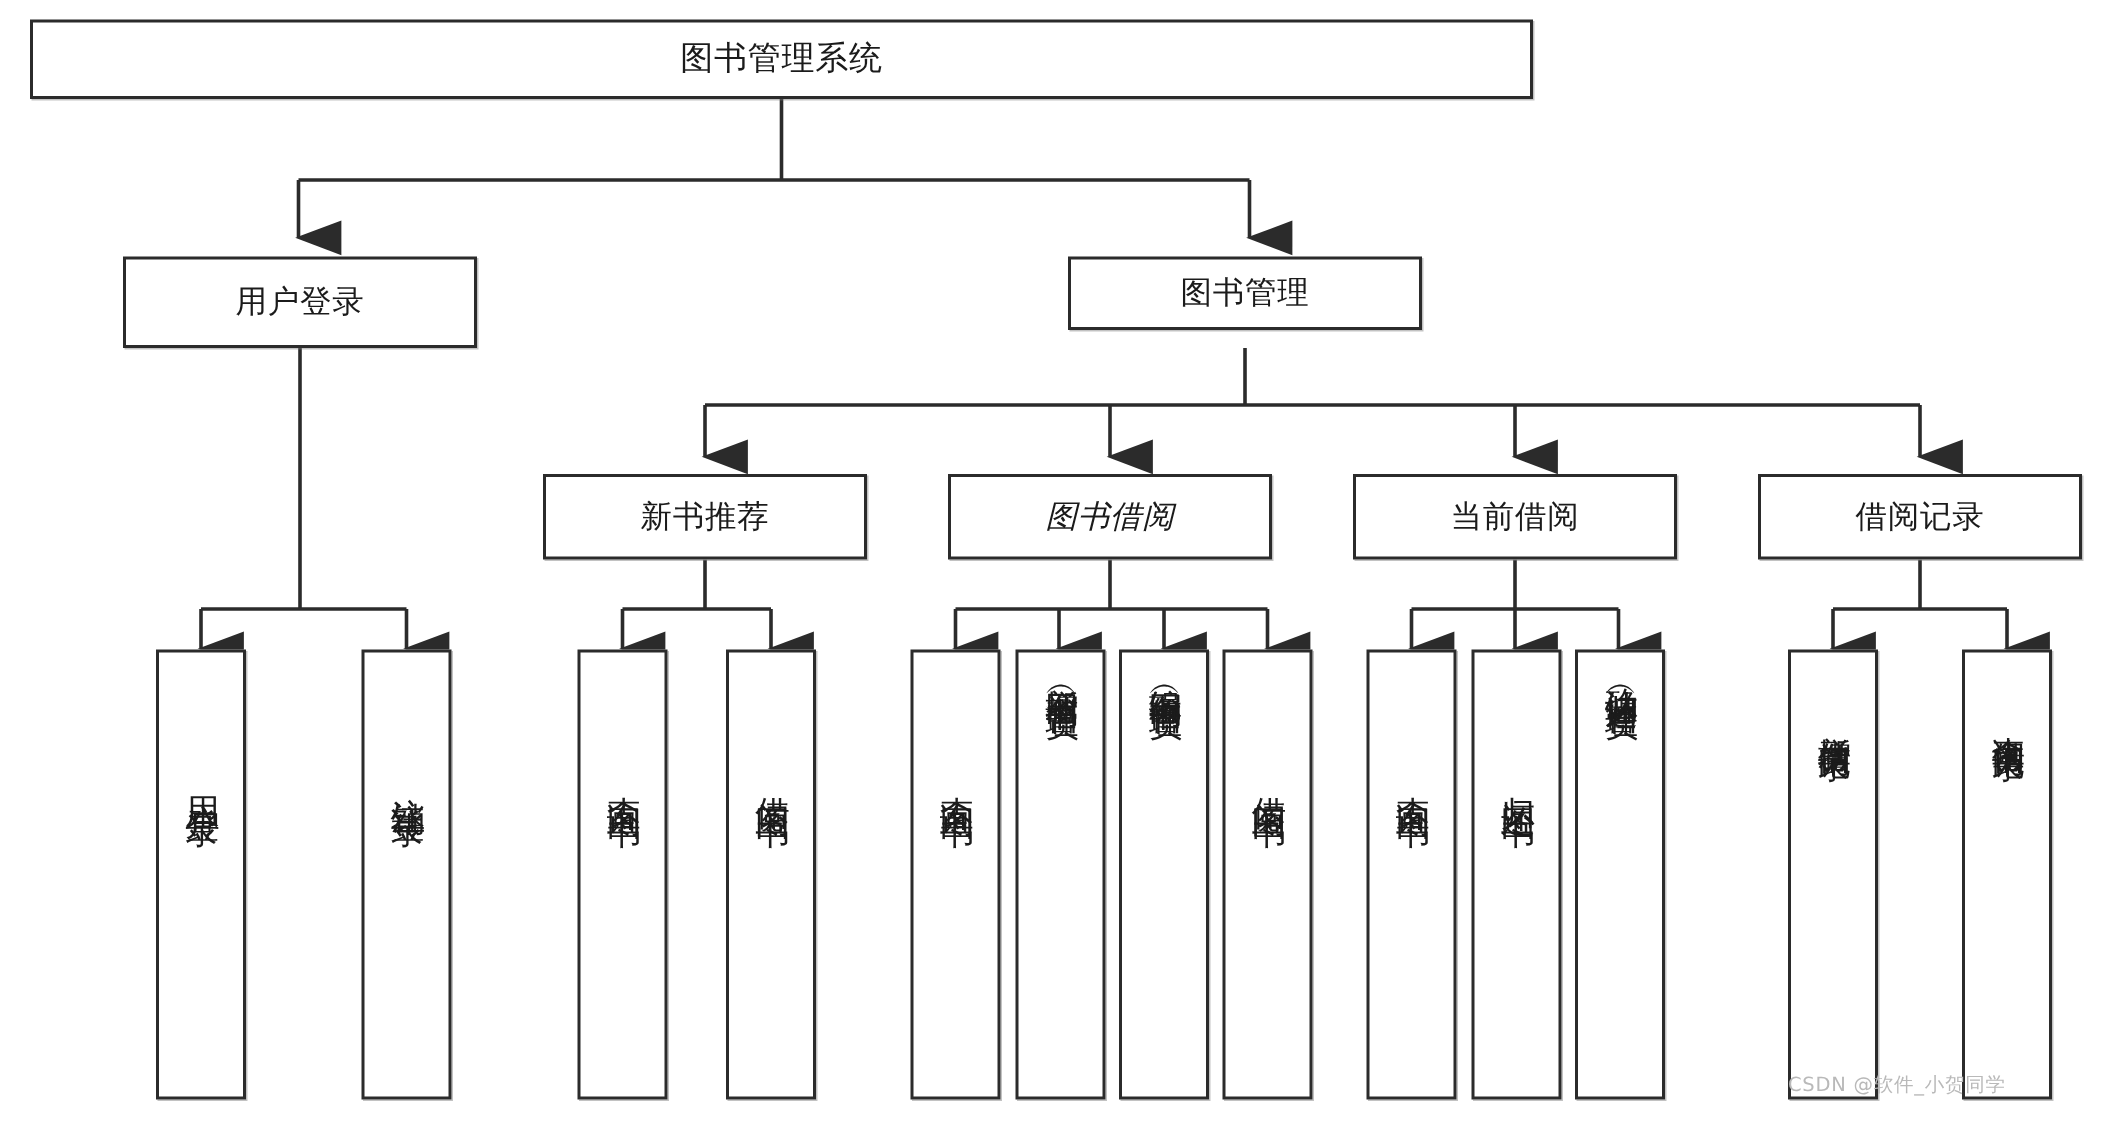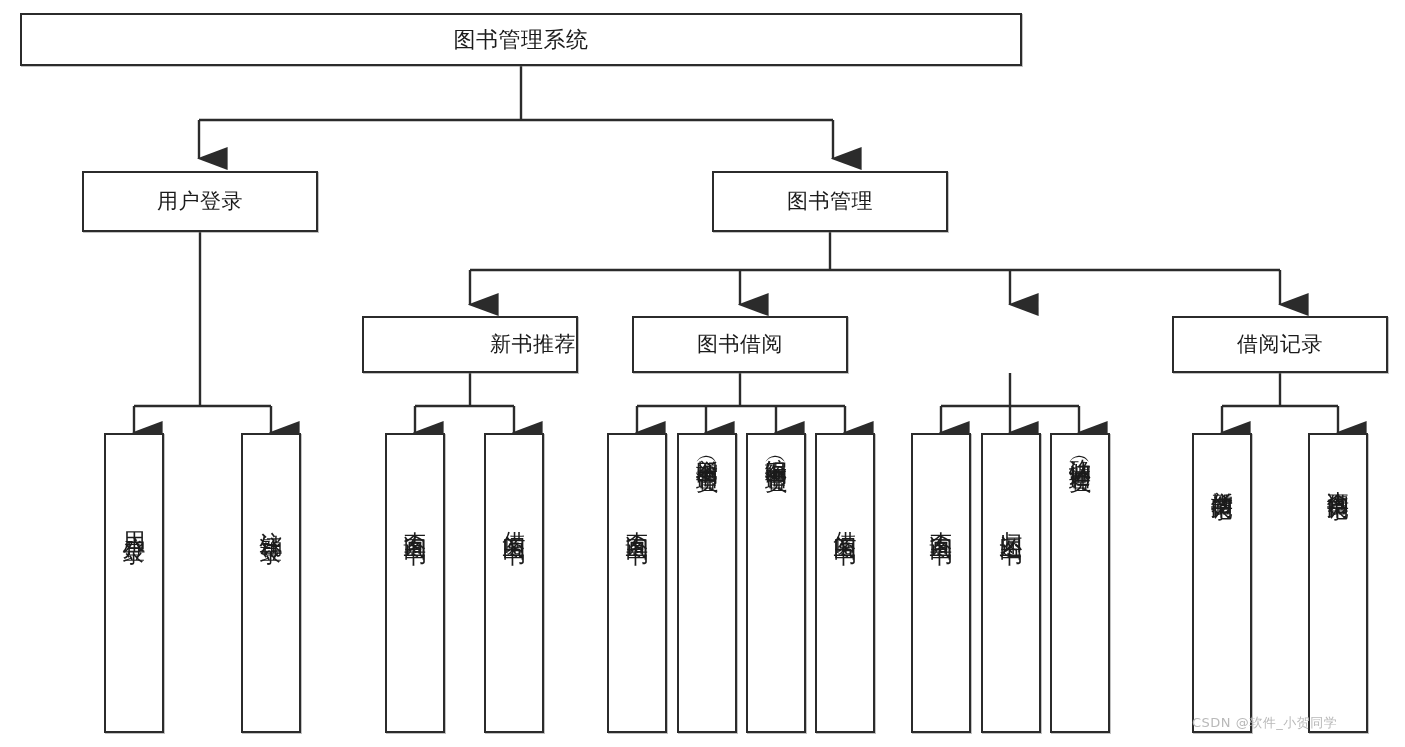--- a/index.html
+++ b/index.html
@@ -157,29 +157,32 @@
     </g>
   </svg>
 
   <div class="node root h" style="left:20px; top:13px; width:1002px; height:53px;">
     <span class="label">图书管理系统</span>
   </div>
 
   <div class="node h" style="left:82px; top:171px; width:236px; height:61px;">
     <span class="label">用户登录</span>
   </div>
-  <div class="node h" style="left:712px; top:171px; width:236px; height:61px;">
+  <div class="node h" style="left:712px; top:171px; width:236px; height:49px;">
     <span class="label">图书管理</span>
   </div>
 
-  <div class="node h" style="left:362px; top:316px; width:216px; height:57px;justify-content:flex-end;">
+  <div class="node h" style="left:362px; top:316px; width:216px; height:57px;">
     <span class="label">新书推荐</span>
   </div>
-  <div class="node h" style="left:632px; top:316px; width:216px; height:57px;">
+  <div class="node h" style="left:632px; top:316px; width:216px; height:57px;font-style:italic;">
     <span class="label">图书借阅</span>
+  </div>
+  <div class="node h" style="left:902px; top:316px; width:216px; height:57px;">
+    <span class="label">当前借阅</span>
   </div>
   <div class="node h" style="left:1172px; top:316px; width:216px; height:57px;align-items:center;">
     <span class="label">借阅记录</span>
   </div>
 
   <div class="node v" style="left:104px; top:433px; width:60px; height:300px; padding-top:78px;">
     <span class="label">用户登录</span>
   </div>
   <div class="node v" style="left:241px; top:433px; width:60px; height:300px; padding-top:78px;">
     <span class="label">注销登录</span>

